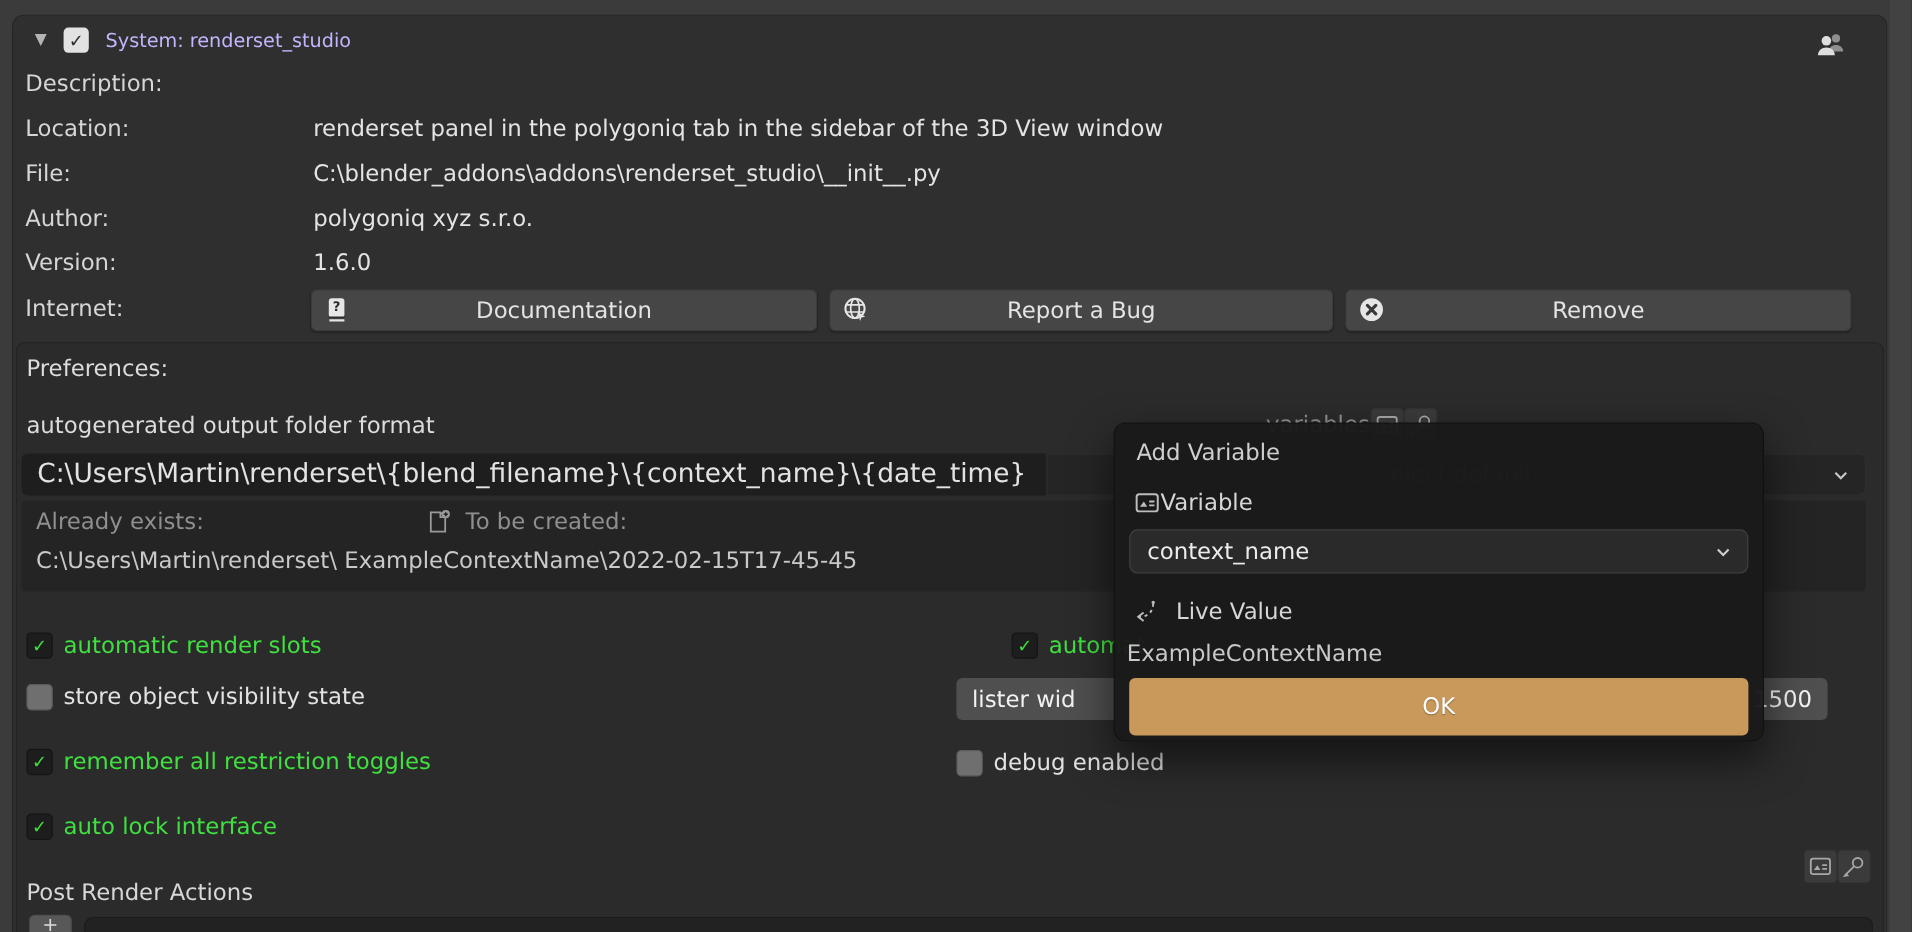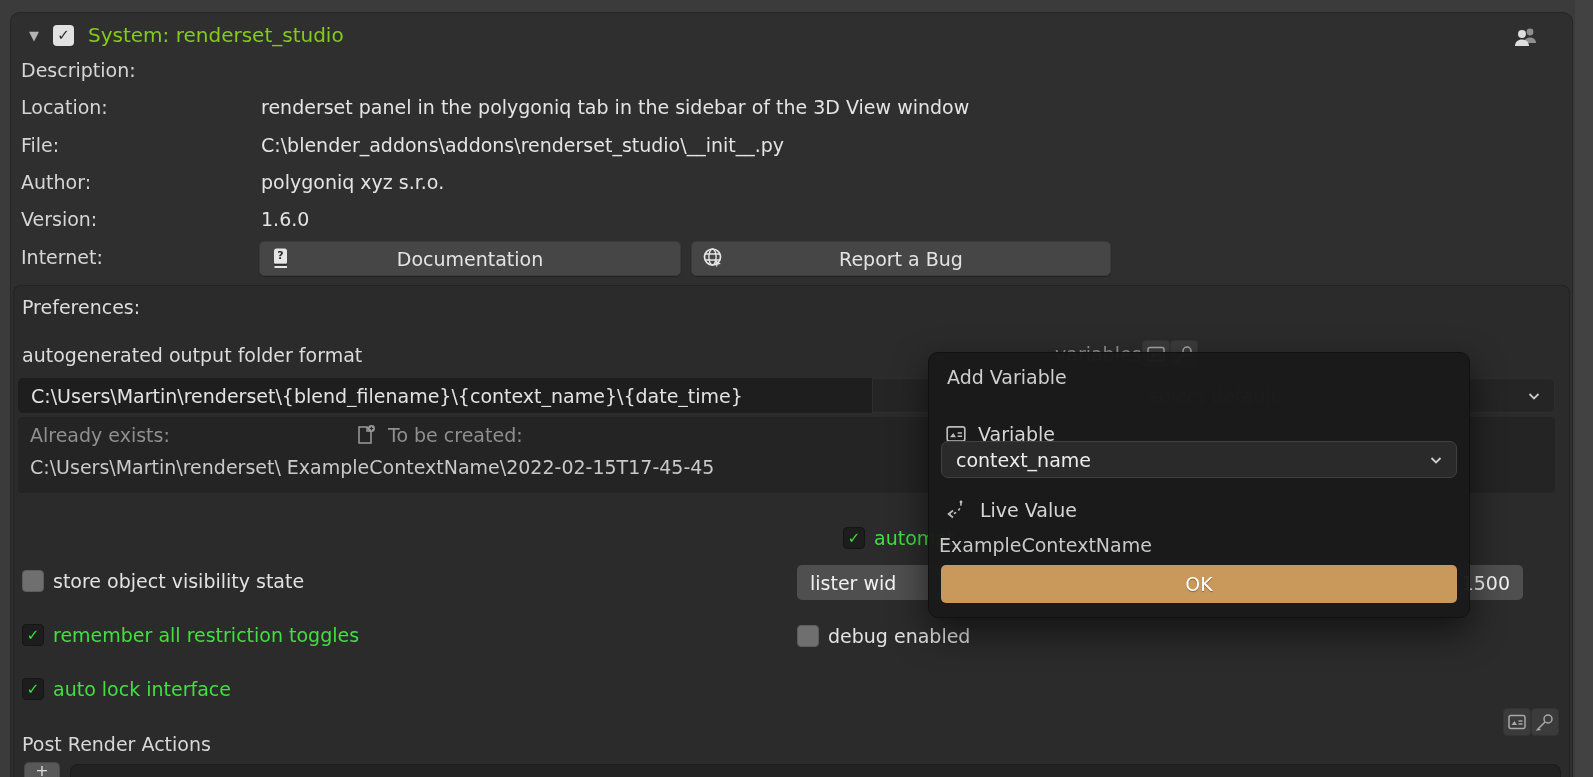--- a/index.html
+++ b/index.html
@@ -3,38 +3,38 @@
 <meta charset="utf-8">
 <style>
   html,body{margin:0;padding:0;background:#3b3b3b;}
   #screen{position:relative;width:1593px;height:777px;overflow:hidden;
     font-family:"DejaVu Sans","Liberation Sans",sans-serif;color:#e2e2e2;
     background:#3b3b3b;}
   .abs{position:absolute;}
   
   #addon-panel{left:10px;top:12px;width:1561px;height:765px;background:#2f2f2f;
     border:1px solid #262626;border-bottom:none;border-radius:10px 10px 0 0;}
-  .hdr-title{font-size:20px;color:#84cc16;}
+  .hdr-title{font-size:16px;color:#c4b5fd;}
   .tri{color:#b4b4b4;font-size:13px;}
   .hdr-cb{width:21px;height:21px;background:#e2e2e2;border-radius:4px;
     display:flex;align-items:center;justify-content:center;color:#2a2a2a;
     font-size:15px;font-weight:bold;}
   .hdr-cb::after{content:"✓";}
   .row-label{font-size:19px;color:#d6d6d6;}
   .row-value{font-size:19px;color:#e4e4e4;white-space:nowrap;}
   
   .btn{position:absolute;height:33px;background:#464646;border:1px solid #3a3a3a;
     border-radius:5px;display:flex;align-items:center;justify-content:center;
     font-size:19px;color:#e4e4e4;box-shadow:0 1px 1px rgba(0,0,0,.25);}
   .btn .bicon{position:absolute;left:9px;top:4px;}
   
   #prefs-panel{left:2px;top:272px;width:1555px;height:491px;background:#2b2b2b;
     border:1px solid #232323;border-bottom:none;border-radius:8px 8px 0 0;}
   .dim{color:#8f8f8f;}
-  .field{background:#1e1e1e;display:flex;align-items:center;font-size:19px;color:#e3e3e3;}
+  .field{background:#1e1e1e;display:flex;align-items:center;font-size:22px;color:#e3e3e3;}
   .infobox{background:#242424;border-radius:4px;}
   
   .cbrow{position:absolute;display:flex;align-items:center;gap:9px;height:24px;}
   .cb{width:20px;height:20px;border-radius:4px;flex:0 0 auto;}
   .cb.on{background:#1d1d1d;border:1px solid #151515;display:flex;align-items:center;
     justify-content:center;color:#3fe03f;font-size:15px;font-weight:bold;}
   .cb.on::after{content:"✓";}
   .cb.off{background:#6f6f6f;border:1px solid #5c5c5c;}
   .cblabel{font-size:19px;white-space:nowrap;}
   .green{color:#3fe03f;}
@@ -117,20 +117,29 @@
         <svg width="24" height="24" viewBox="0 0 24 24">
           <circle cx="11.5" cy="11" r="8" fill="none" stroke="#e6e6e6" stroke-width="1.7"></circle>
           <ellipse cx="11.5" cy="11" rx="3.6" ry="8" fill="none" stroke="#e6e6e6" stroke-width="1.4"></ellipse>
           <path d="M3.8 8h15.4M3.8 14h15.4" stroke="#e6e6e6" stroke-width="1.4"></path>
           <path d="M13.5 13.5l6.5 4.5-3.2.6-1 3z" fill="#e6e6e6"></path>
         </svg>
       </span>
       <span>Report a Bug</span>
     </div>
 
+    <div class="btn" style="left:1110px;top:228px;width:420px;">
+      <span class="bicon">
+        <svg width="24" height="24" viewBox="0 0 24 24">
+          <circle cx="12" cy="12" r="9.5" fill="#e6e6e6"></circle>
+          <path d="M8.5 8.5l7 7M15.5 8.5l-7 7" stroke="#383838" stroke-width="2.6" stroke-linecap="round"></path>
+        </svg>
+      </span>
+      <span>Remove</span>
+    </div>
 
     <div class="abs" id="prefs-panel">
 
       <div class="abs" style="left:8px;top:10px;">
         <span style="font-size:19px;color:#dcdcdc;">Preferences:</span></div>
 
       <div class="abs" style="left:8px;top:58px;">
         <span style="font-size:19px;color:#dcdcdc;">autogenerated output folder format</span></div>
 
       <div class="abs dim" style="left:1041px;top:57px;font-size:19px;">
@@ -172,20 +181,24 @@
             <circle cx="17.5" cy="5.5" r="3.4" fill="#9a9a9a"></circle>
             <path d="M17.5 3.8v3.4M15.8 5.5h3.4" stroke="#242424" stroke-width="1.2"></path>
           </svg>
         </span>
         <div class="abs dim" style="left:370px;top:7px;font-size:19px;">
           <span>To be created:</span></div>
         <div class="abs" style="left:12px;top:39px;font-size:19px;color:#c9c9c9;white-space:nowrap;">
           <span>C:\Users\Martin\renderset\ ExampleContextName\2022-02-15T17-45-45</span></div>
       </div>
 
+      <div class="cbrow" style="left:8px;top:240px;">
+        <span class="cb on"></span>
+        <span class="cblabel green">automatic render slots</span>
+      </div>
       <div class="cbrow" style="left:8px;top:283px;">
         <span class="cb off"></span>
         <span class="cblabel white">store object visibility state</span>
       </div>
       <div class="cbrow" style="left:8px;top:391px;">
         <span class="cb on"></span>
         <span class="cblabel green">auto lock interface</span>
       </div>
       <div class="cbrow" style="left:8px;top:337px;">
         <span class="cb on"></span>
@@ -226,21 +239,21 @@
         <span>+</span>
       </div>
       <div class="abs" style="left:56px;top:478px;width:1489px;height:13px;background:#222222;border:1px solid #1c1c1c;border-bottom:none;border-radius:8px 8px 0 0;"></div>
     </div>
   </div>
 
   <div class="abs" id="popup">
     <div class="abs pop-title" style="left:18px;top:13px;">
       <span>Add Variable</span></div>
 
-    <div class="abs" style="left:16px;top:70px;display:flex;align-items:center;gap:11px;">
+    <div class="abs" style="left:16px;top:55px;display:flex;align-items:center;">
       <svg width="22" height="22" viewBox="0 0 20 20">
         <rect x="2" y="3.5" width="16" height="13" rx="2" fill="none" stroke="#bdbdbd" stroke-width="1.5"></rect>
         <path d="M4.5 13l3-4 2.5 4z" fill="#bdbdbd"></path>
         <path d="M11.5 9h4M11.5 12h4" stroke="#bdbdbd" stroke-width="1.4"></path>
       </svg>
       <span style="font-size:19px;color:#d6d6d6;">Variable</span>
     </div>
 
     <div class="pop-drop" style="left:12px;top:88px;width:516px;height:37px;padding-left:14px;box-sizing:border-box;">
       <span>context_name</span>
@@ -256,18 +269,18 @@
         <path d="M18 5c0 7-5 11-11 11" fill="none" stroke="#bdbdbd" stroke-width="1.6" stroke-dasharray="2.5 3"></path>
         <path d="M10 12.5L5.5 16l4.5 3.5" fill="none" stroke="#bdbdbd" stroke-width="1.6"></path>
         <circle cx="18" cy="4" r="1.4" fill="#bdbdbd"></circle>
       </svg>
       <span style="font-size:19px;color:#d6d6d6;">Live Value</span>
     </div>
 
     <div class="abs" style="left:10px;top:181px;font-size:19px;color:#c9c9c9;">
       <span>ExampleContextName</span></div>
 
-    <div class="ok-btn" style="left:12px;top:212px;width:516px;height:38px;">
+    <div class="ok-btn" style="left:12px;top:212px;width:516px;height:48px;">
       <span>OK</span>
     </div>
   </div>
 
 </div>
 
 </body></html>

